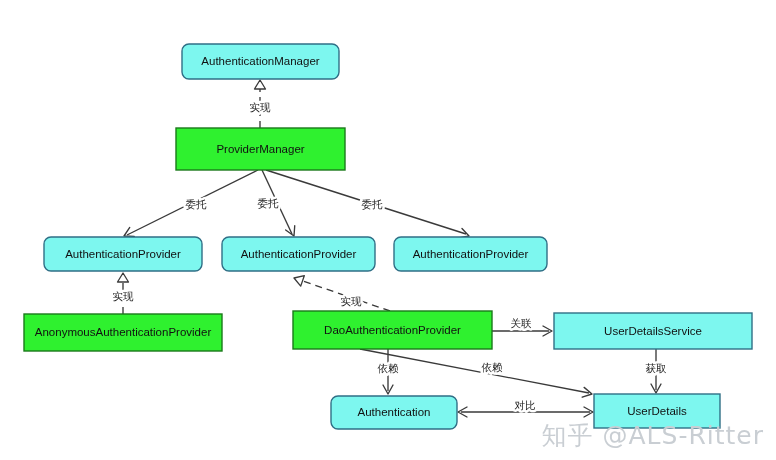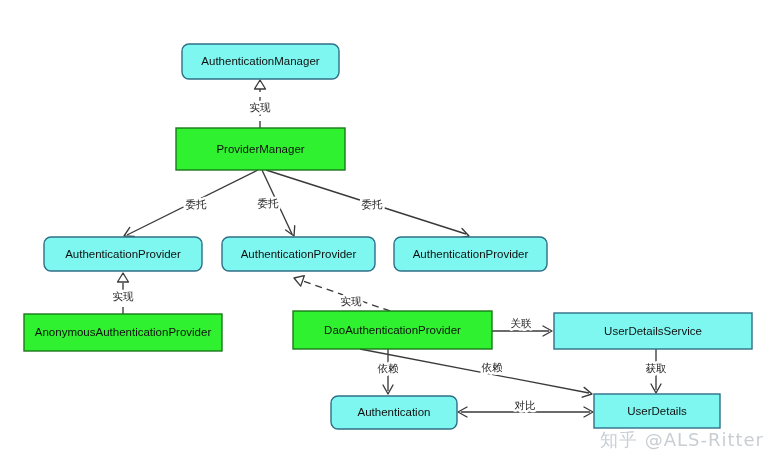--- a/index.html
+++ b/index.html
@@ -47,21 +47,21 @@
     stroke-dasharray: 7 5;
   }
   .box-shape {
     stroke-width: 1.4;
   }
   .watermark {
     position: absolute;
     right: 12px;
     bottom: 8px;
     font-family: "DejaVu Sans", sans-serif;
-    font-size: 18px;
+    font-size: 25px;
     color: #c9ced3;
     letter-spacing: 1px;
     white-space: nowrap;
     pointer-events: none;
     user-select: none;
   }
 </style>
 </head>
 <body>
 

